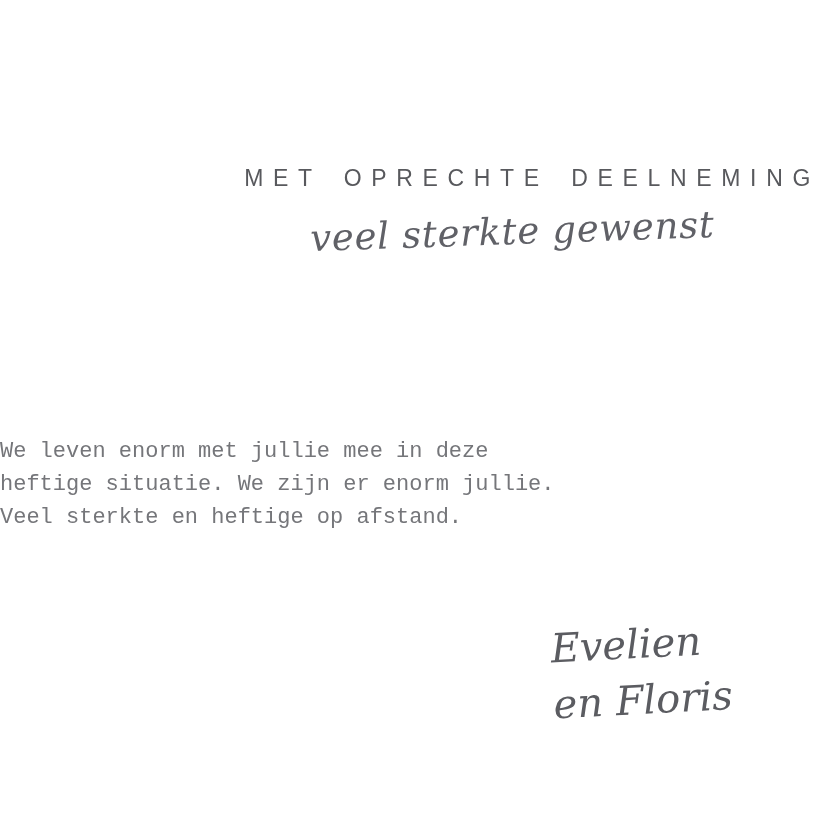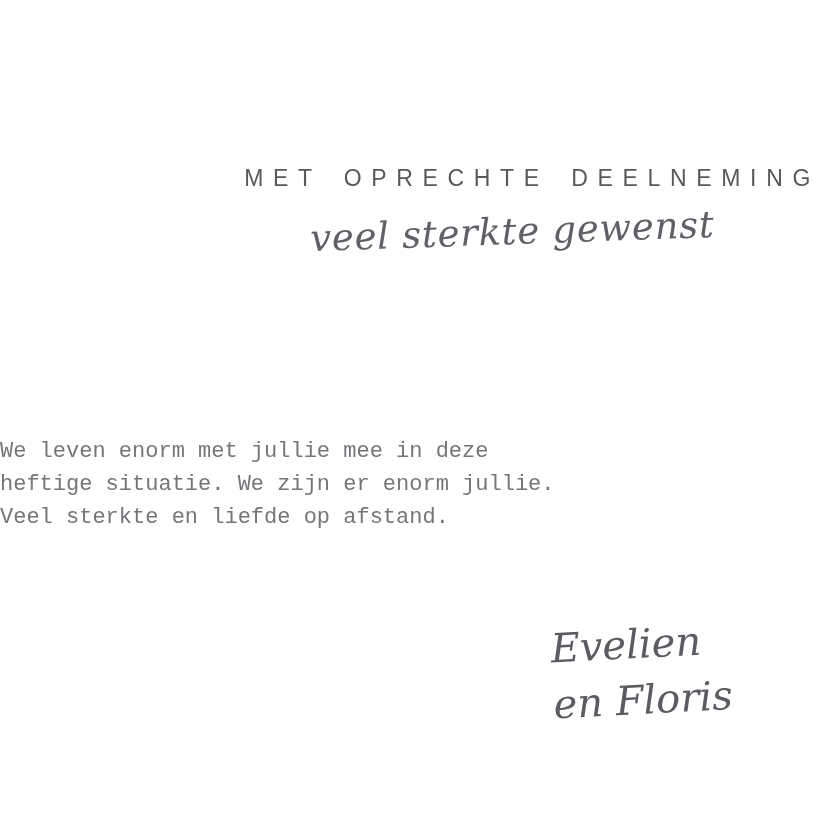--- a/index.html
+++ b/index.html
@@ -87,21 +87,21 @@
 
 <div class="card">
 
   <div class="heading">MET OPRECHTE DEELNEMING</div>
 
   <div class="subheading script">veel sterkte gewenst</div>
 
   <div class="message">
     <div>We leven enorm met jullie mee in deze</div>
     <div>heftige situatie. We zijn er enorm jullie.</div>
-    <div>Veel sterkte en liefde op afstand.</div>
+    <div>Veel sterkte en heftige op afstand.</div>
   </div>
 
   <div class="signature script">
     <div class="sig-line-1">Evelien</div>
     <div class="sig-line-2">en Floris</div>
   </div>
 
 </div>
 
 </body></html>

